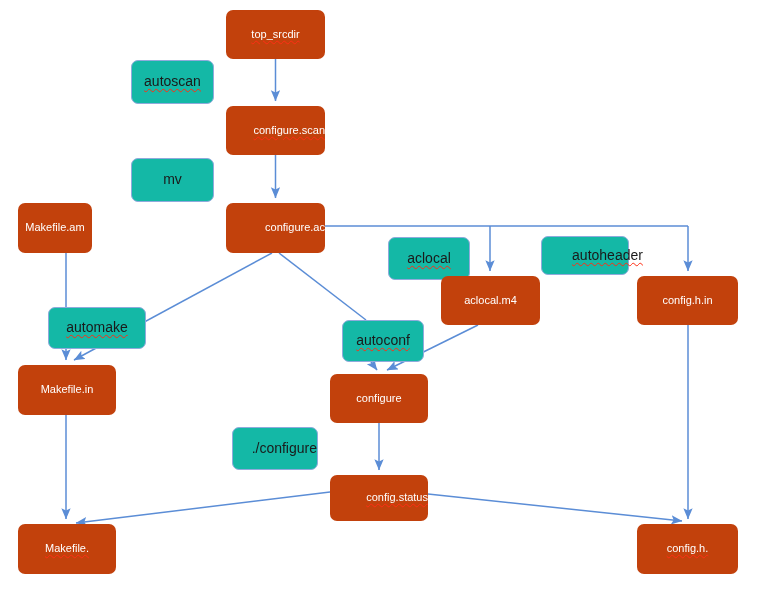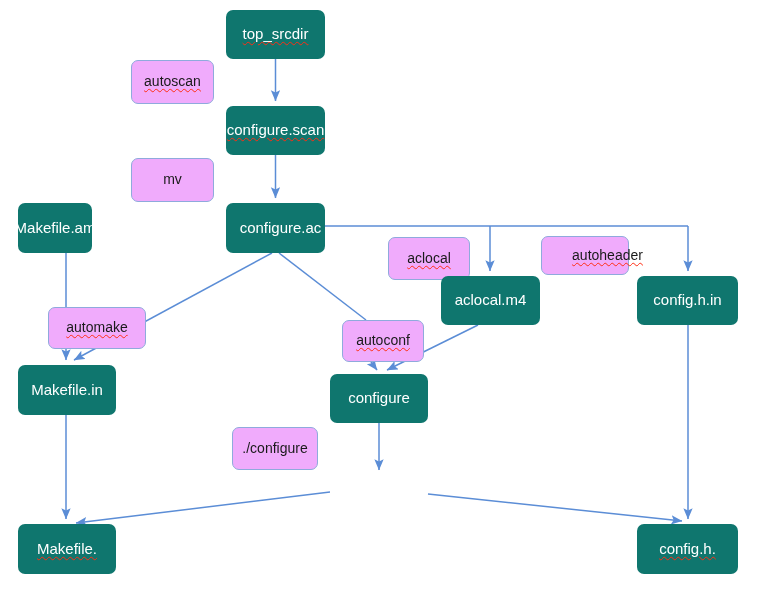--- a/index.html
+++ b/index.html
@@ -31,27 +31,27 @@
     box-sizing: border-box;
     display: flex;
     align-items: center;
     justify-content: center;
     border-radius: 7px;
     text-align: center;
     line-height: 1.15;
   }
   
   .node.filled {
-    background: #0f766e;
+    background: #c2410c;
     color: #ffffff;
-    font-size: 15px;
+    font-size: 11px;
   }
   
   .node.outline {
-    background: #f0abfc;
+    background: #14b8a6;
     color: #1a1a1a;
     border: 1px solid #8FAADC;
     font-size: 14px;
   }
   .node-label {
     display: inline-block;
     position: relative;
     padding-bottom: 1px;
     white-space: nowrap;
   }
@@ -61,21 +61,21 @@
     text-decoration-color: #ff2d13;
     text-decoration-style: wavy;
     text-decoration-thickness: 1px;
     text-underline-offset: 2px;
   }
   .node.filled.spell > .node-label {
     text-decoration-color: #ff2d13;
   }
   
   .fs-13 { font-size: 13px; }
-  .fs-12 { font-size: 12px; }
+  .fs-12 { font-size: 12px; justify-content: flex-end; }
   .fs-11 { font-size: 11px; padding-left: 45px; }
 </style>
 </head>
 <body>
 
 <div id="canvas">
 
   <svg id="edge-layer" viewBox="0 0 767 600">
     <defs>
       <marker id="arrowhead" markerWidth="9" markerHeight="9" refX="7.2" refY="3.1" orient="auto" markerUnits="strokeWidth">
@@ -170,20 +170,23 @@
   </div>
 
   <div class="node filled fs-13" style="left:330px;top:374px;width:98px;height:49px;">
     <span class="node-label">configure</span>
   </div>
 
   <div class="node outline fs-12" style="left:232px;top:427px;width:86px;height:43px;">
     <span class="node-label">./configure</span>
   </div>
 
+  <div class="node filled spell fs-12" style="left:330px;top:475px;width:98px;height:46px;">
+    <span class="node-label">config.status</span>
+  </div>
 
   <div class="node filled spell fs-13" style="left:18px;top:524px;width:98px;height:50px;">
     <span class="node-label">Makefile.</span>
   </div>
 
   <div class="node filled spell fs-13" style="left:637px;top:524px;width:101px;height:50px;align-items:center;">
     <span class="node-label">config.h.</span>
   </div>
 
 </div>

